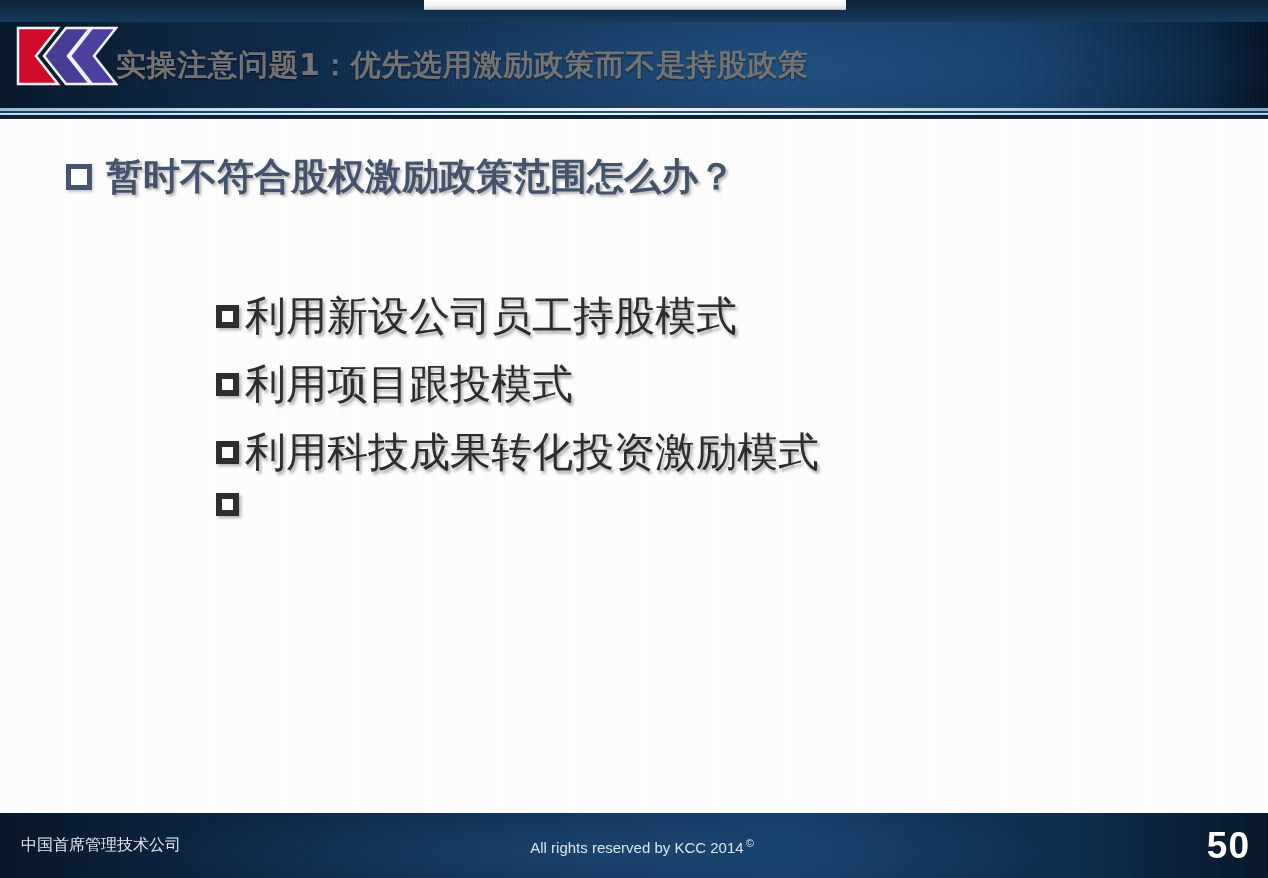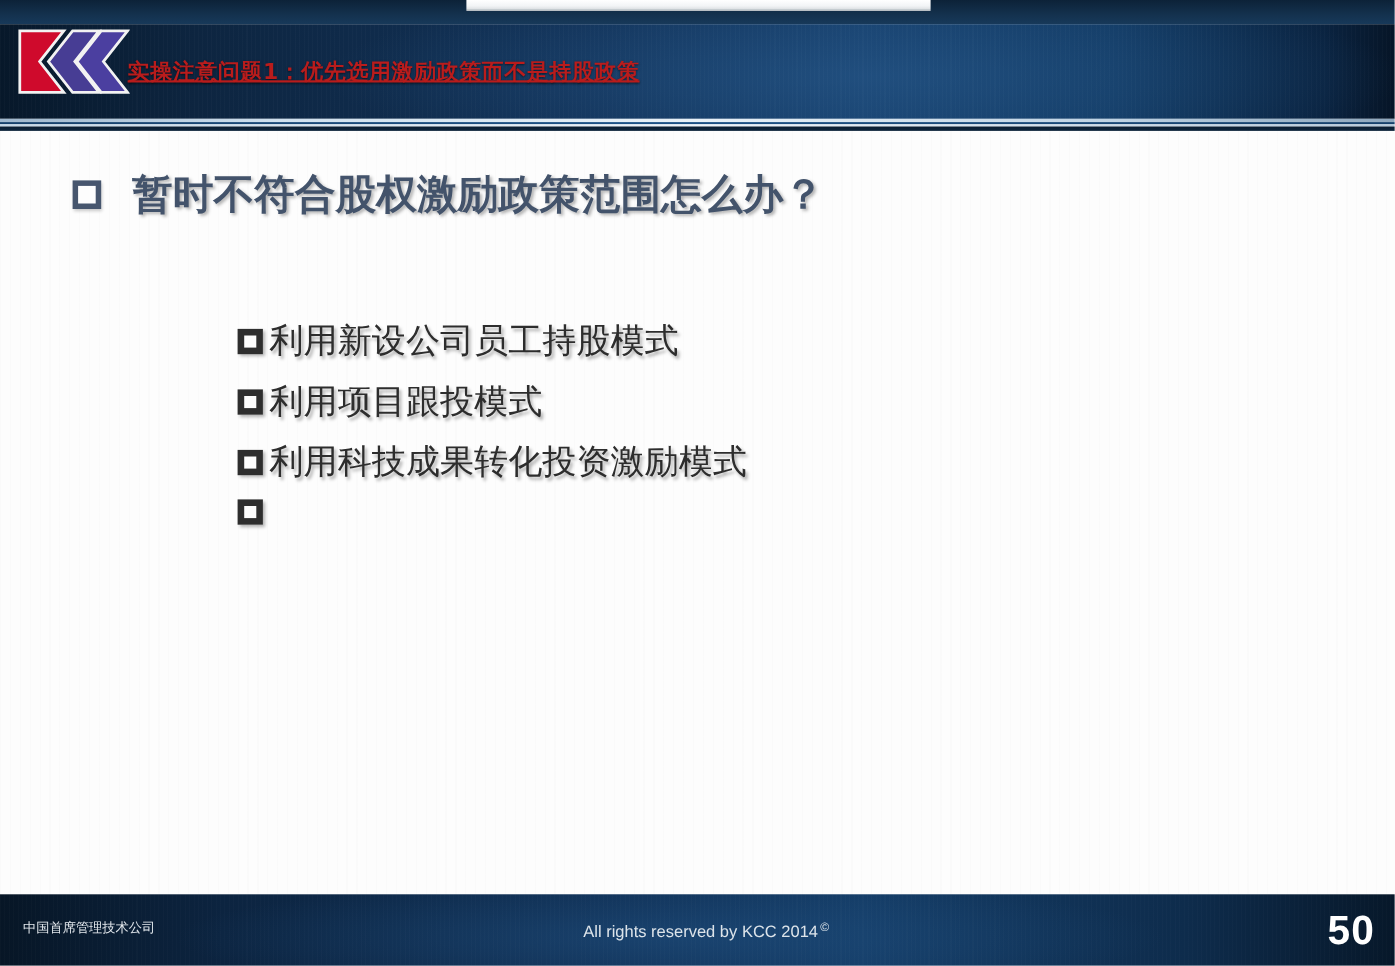--- a/index.html
+++ b/index.html
@@ -92,29 +92,28 @@
     z-index: 3;
   }
 
   .header-title {
     position: absolute;
     left: 116px;
     top: 22px;
     height: 86px;
     display: flex;
     align-items: center;
-    color: #b91c1c;
-    font-size: 20px;
+    color: #737373;
+    font-size: 30px;
     font-weight: bold;
     letter-spacing: 0.5px;
     white-space: nowrap;
     text-shadow: 0 1px 2px rgba(0,0,0,0.55);
     z-index: 3;
     font-family: "DejaVu Sans", "Liberation Sans", sans-serif;
-    text-decoration: underline;
   }
 
   
   .divider {
     position: absolute;
     left: 0;
     top: 108px;
     width: 1268px;
     height: 11px;
   }
@@ -135,21 +134,21 @@
     width: 1268px;
     height: 694px;
   }
 
   .level1-item {
     position: absolute;
     left: 66px;
     top: 33px;
     display: flex;
     align-items: center;
-    gap: 28px;
+    gap: 14px;
   }
   .sq-outline {
     width: 26px;
     height: 26px;
     box-sizing: border-box;
     border: 5px solid #47566e;
     background: #fdfdfd;
     flex: none;
     box-shadow: 1px 2px 3px rgba(0,0,0,0.22);
   }
@@ -179,21 +178,21 @@
   .sq-solid {
     width: 23px;
     height: 23px;
     box-sizing: border-box;
     border: 6px solid #2e2e2e;
     background: #fdfdfd;
     flex: none;
     box-shadow: 2px 2px 3px rgba(0,0,0,0.30);
   }
   .level2-text {
-    font-size: 31px;
+    font-size: 41px;
     color: #2d2d2d;
     text-shadow: 2px 3px 3px rgba(0,0,0,0.33);
     font-family: "DejaVu Serif", "Liberation Serif", serif;
   }
 
   
   .footer {
     position: absolute;
     left: 0;
     top: 813px;
@@ -214,21 +213,21 @@
       rgba(0,0,0,0) 1px,
       rgba(0,0,0,0) 4px
     );
     pointer-events: none;
   }
   .footer-left {
     position: absolute;
     left: 21px;
     top: 22px;
     color: #e4e9ee;
-    font-size: 12px;
+    font-size: 16px;
     font-family: "DejaVu Sans", "Liberation Sans", sans-serif;
     z-index: 2;
   }
   .footer-center {
     position: absolute;
     left: 16px;
     right: 0;
     top: 24px;
     text-align: center;
     color: #dde4ea;

